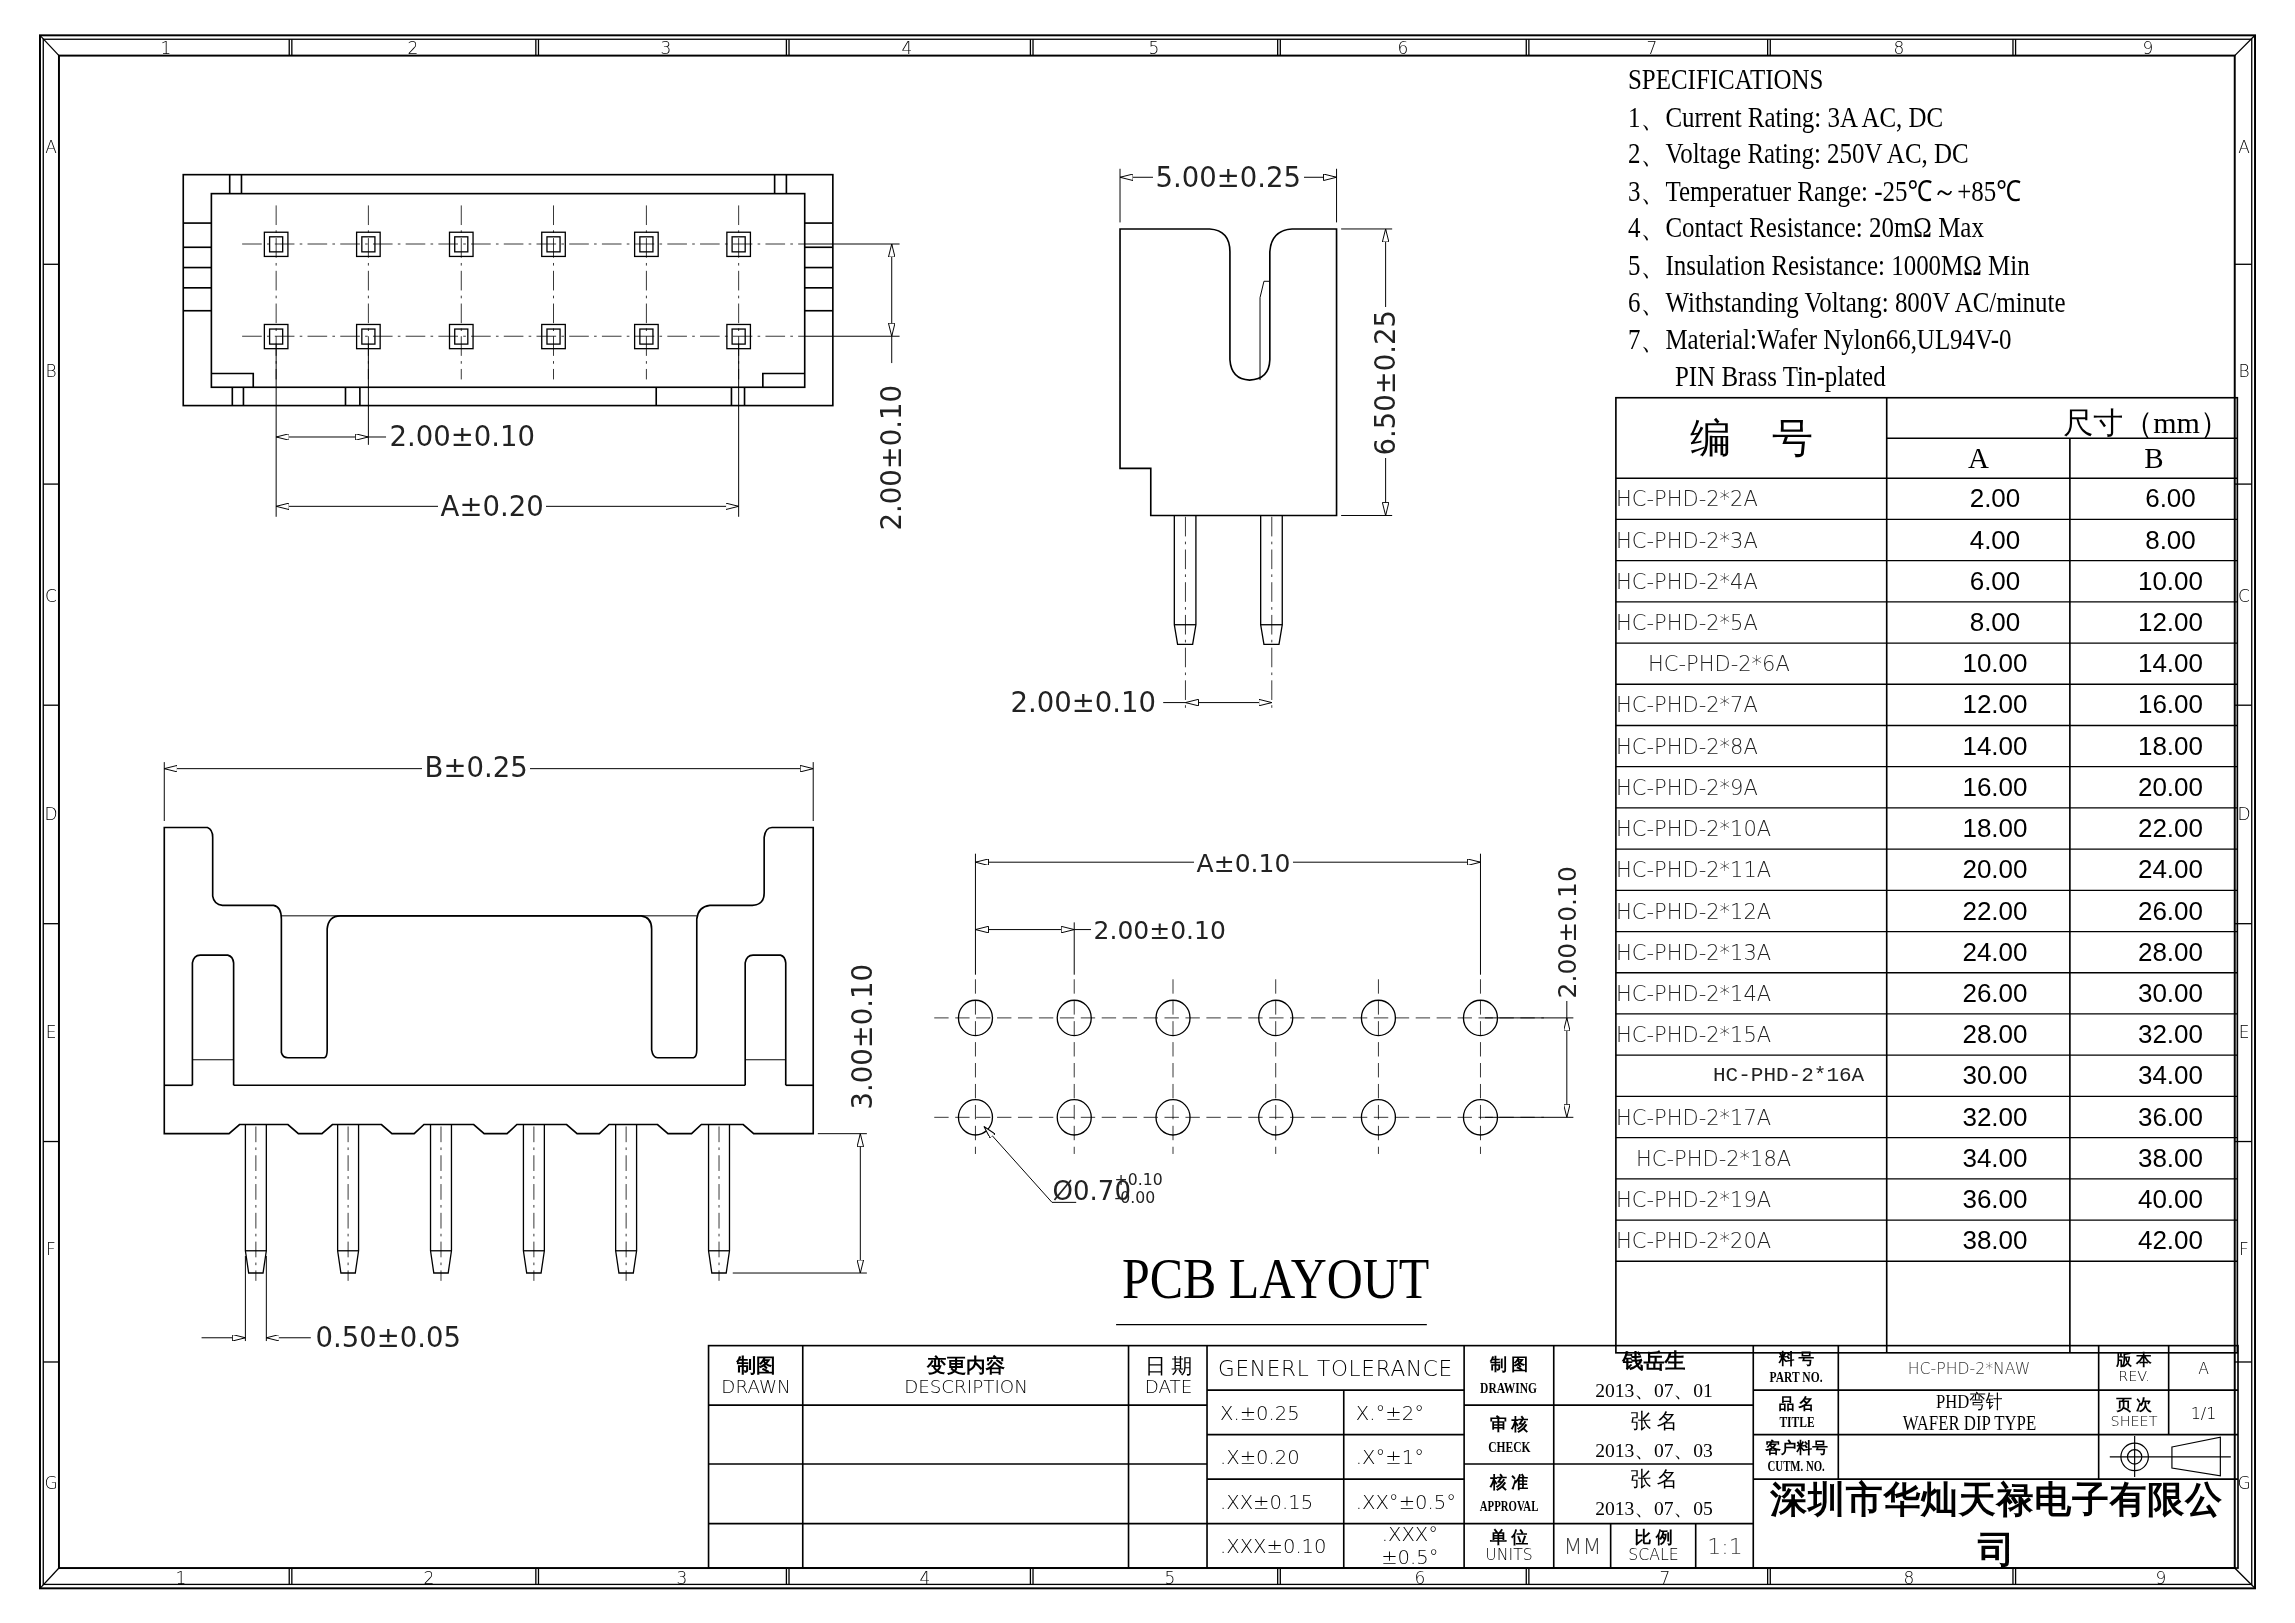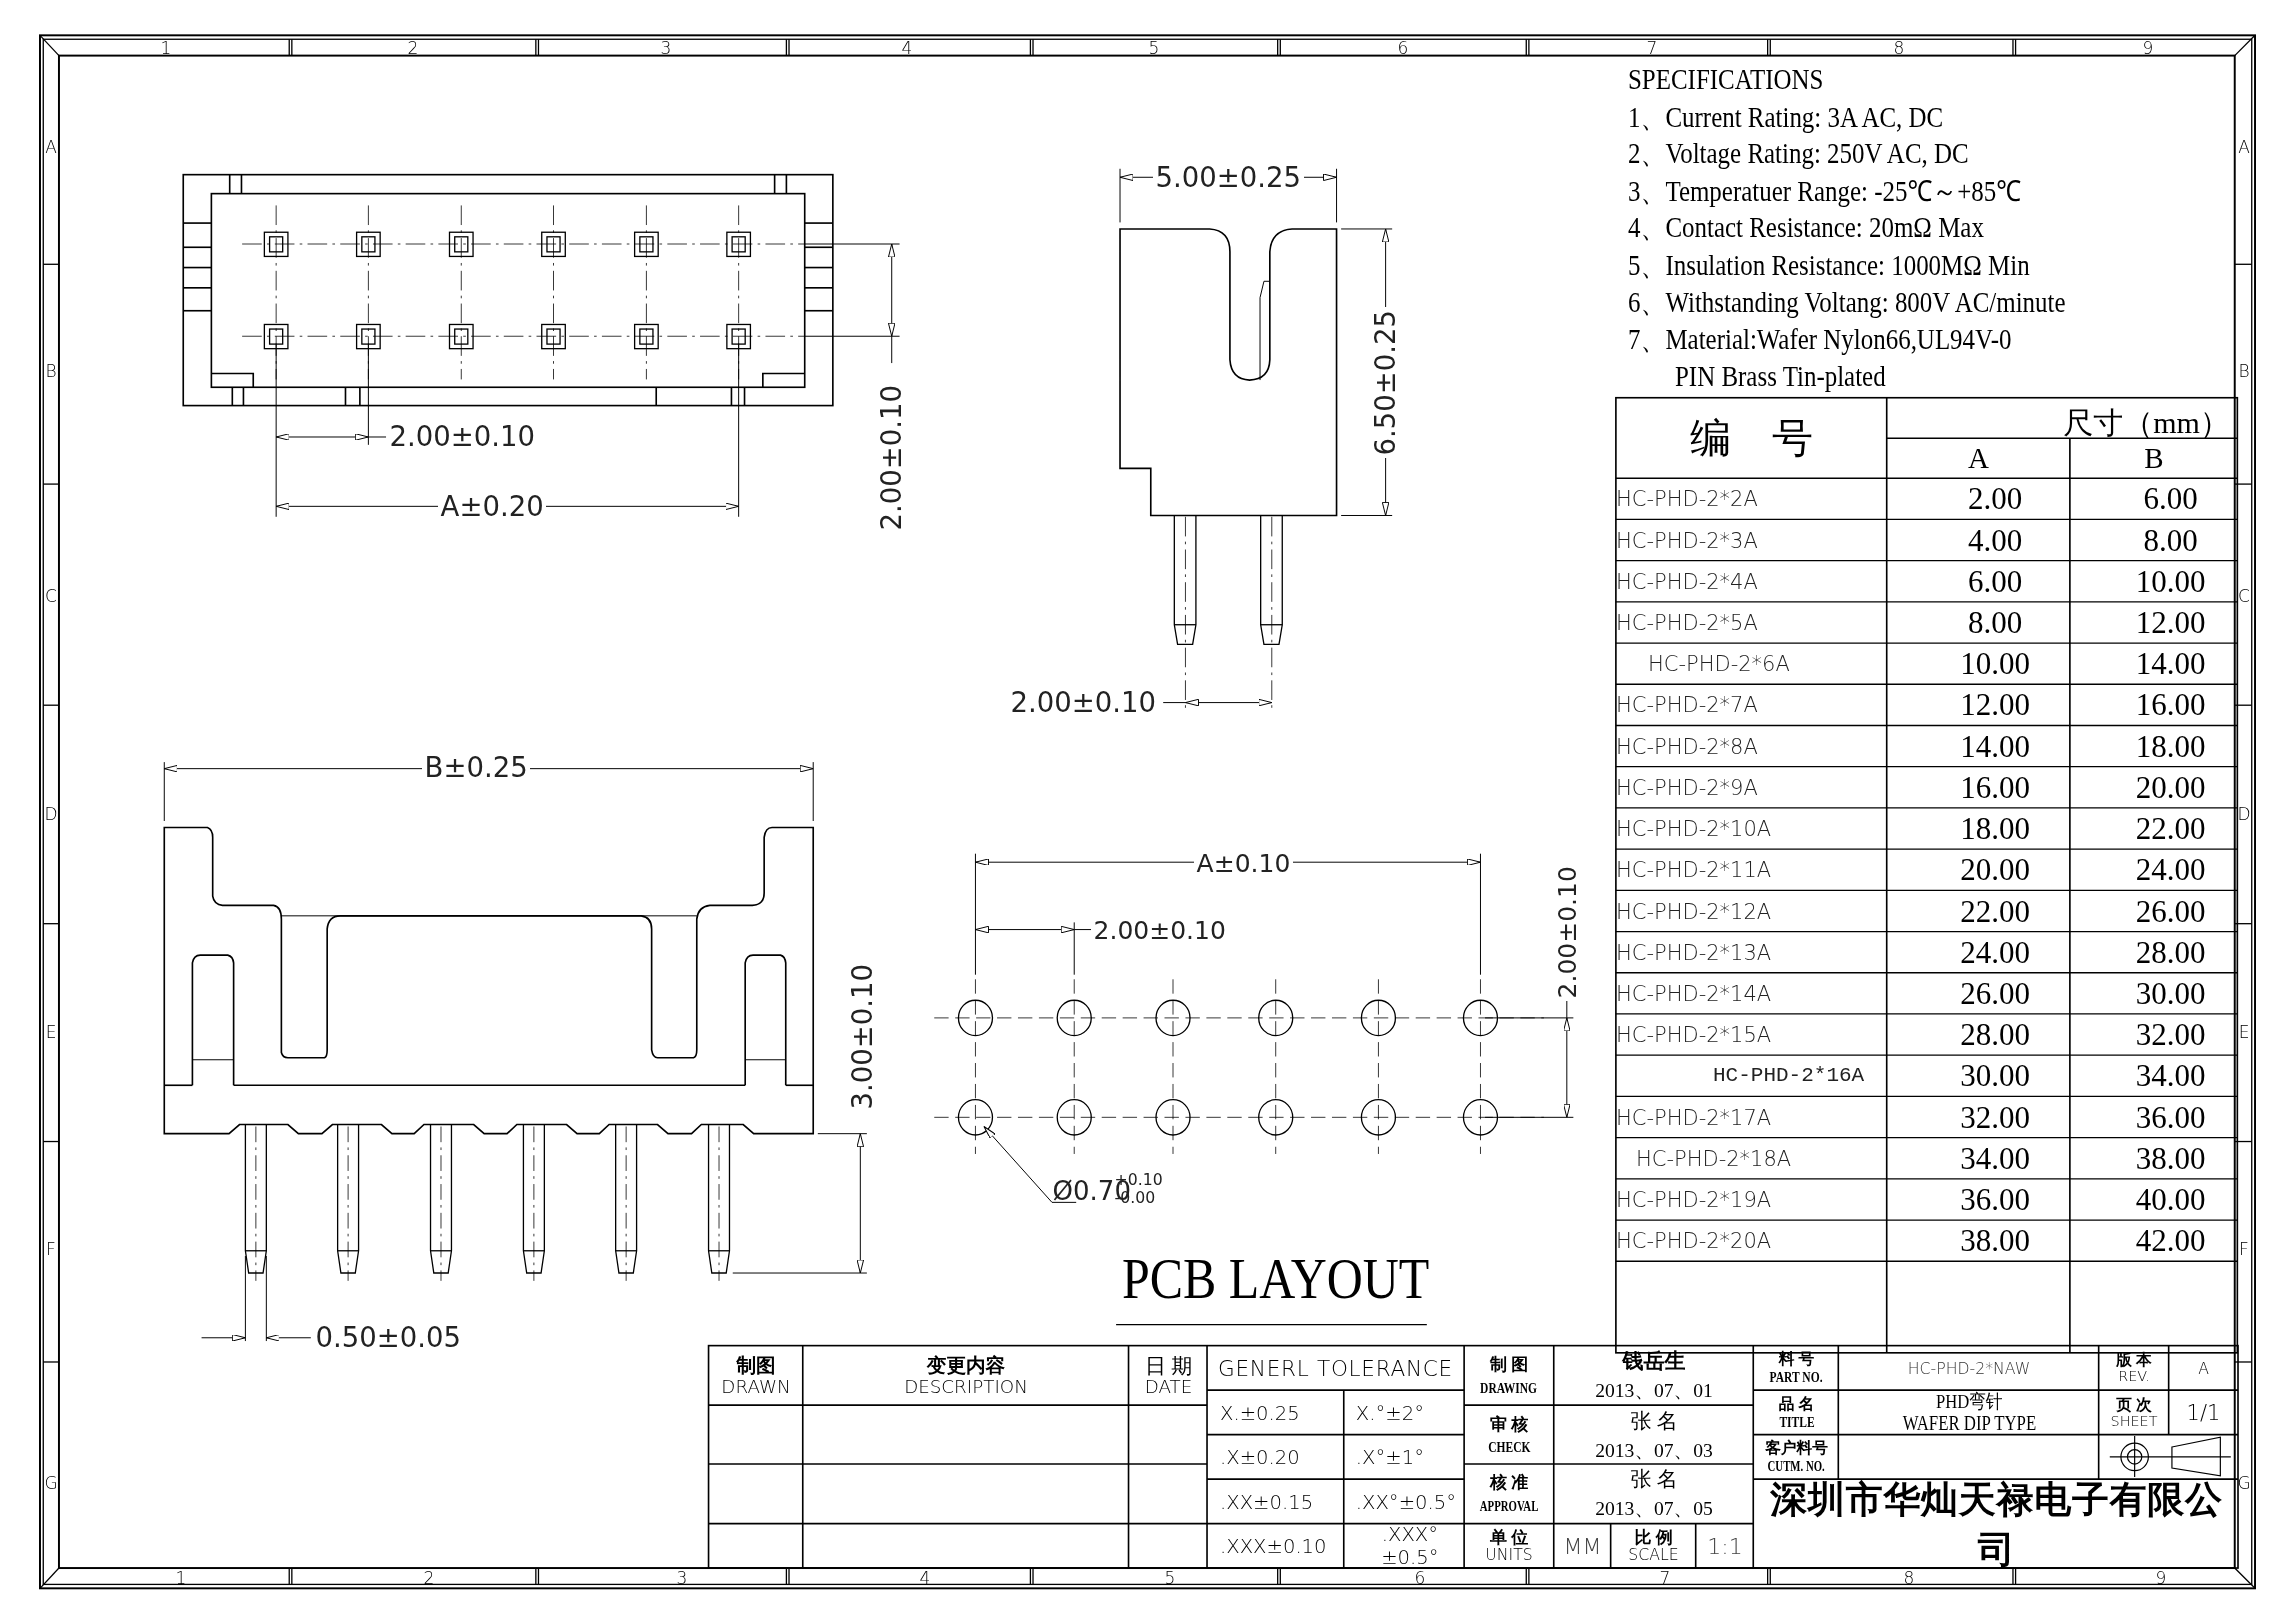--- a/index.html
+++ b/index.html
@@ -5,21 +5,21 @@
   html,body{margin:0;padding:0;background:#fff;}
   body{width:2295px;height:1623px;position:relative;overflow:hidden;font-family:"Liberation Sans",sans-serif;color:#000;}
   svg.draw{position:absolute;left:0;top:0;width:2295px;height:1623px;}
   .t{position:absolute;white-space:nowrap;line-height:1;}
   .serif{font-family:"Liberation Serif",serif;}
   .mono{font-family:"DejaVu Sans",sans-serif;font-weight:300;}
   .zone{position:absolute;font-size:17px;font-family:"DejaVu Sans",sans-serif;font-weight:300;transform:translate(-50%,-50%);}
   .spec{left:1628px;font-size:29px;font-family:"Liberation Serif",serif;transform:scaleX(0.86);transform-origin:left top;}
   .cell{position:absolute;display:flex;align-items:center;justify-content:center;text-align:center;box-sizing:border-box;}
   .pn{font-family:"DejaVu Sans",sans-serif;font-size:21px;color:#222;font-weight:300;justify-content:flex-start;}
-  .num{font-family:Liberation Serif, serif;font-size:31px;padding-left:33px;}
+  .num{font-family:Liberation Sans, sans-serif;font-size:26px;padding-left:33px;}
   .dim{font-family:"DejaVu Sans",sans-serif;font-size:27.5px;color:#222;background:#fff;padding:0 2.6px;}
   .tb{font-family:"Liberation Serif",serif;}
   .stack{flex-direction:column;line-height:1.05;}
 </style>
 </head>
 <body>
 
 <svg class="draw" viewBox="0 0 3508 2481" xmlns="http://www.w3.org/2000/svg">
   <defs>
     <marker id="ar" viewBox="0 0 20 10" refX="20" refY="5" markerWidth="20" markerHeight="10" orient="auto-start-reverse" markerUnits="userSpaceOnUse">
@@ -570,16 +570,16 @@
   <div class="cell mono" style="left:1839px;top:1435px;width:260px;height:44px;font-size:15.7px"></div>
   <div class="cell stack" style="left:2099px;top:1346px;width:70px;height:44px;">
     <span class="tb" style="font-size:15.7px;font-weight:bold">版 本</span>
     <span class="mono" style="font-size:14.4px">REV.</span>
   </div>
   <div class="cell mono" style="left:2169px;top:1346px;width:69px;height:44px;font-size:15.7px">A</div>
   <div class="cell stack" style="left:2099px;top:1391px;width:70px;height:44px;">
     <span class="tb" style="font-size:15.7px;font-weight:bold">页 次</span>
     <span class="mono" style="font-size:14.4px">SHEET</span>
   </div>
-  <div class="cell mono" style="left:2169px;top:1391px;width:69px;height:44px;font-size:21px">1/1</div>
+  <div class="cell mono" style="left:2169px;top:1391px;width:69px;height:44px;font-size:16px">1/1</div>
   <div class="cell" style="left:1754px;top:1480px;width:485px;height:89px;font-family:'DejaVu Sans',sans-serif;font-weight:bold;font-size:37px;letter-spacing:0.7px">深圳市华灿天禄电子有限公司</div>
 </div>
 
 
 </body></html>

